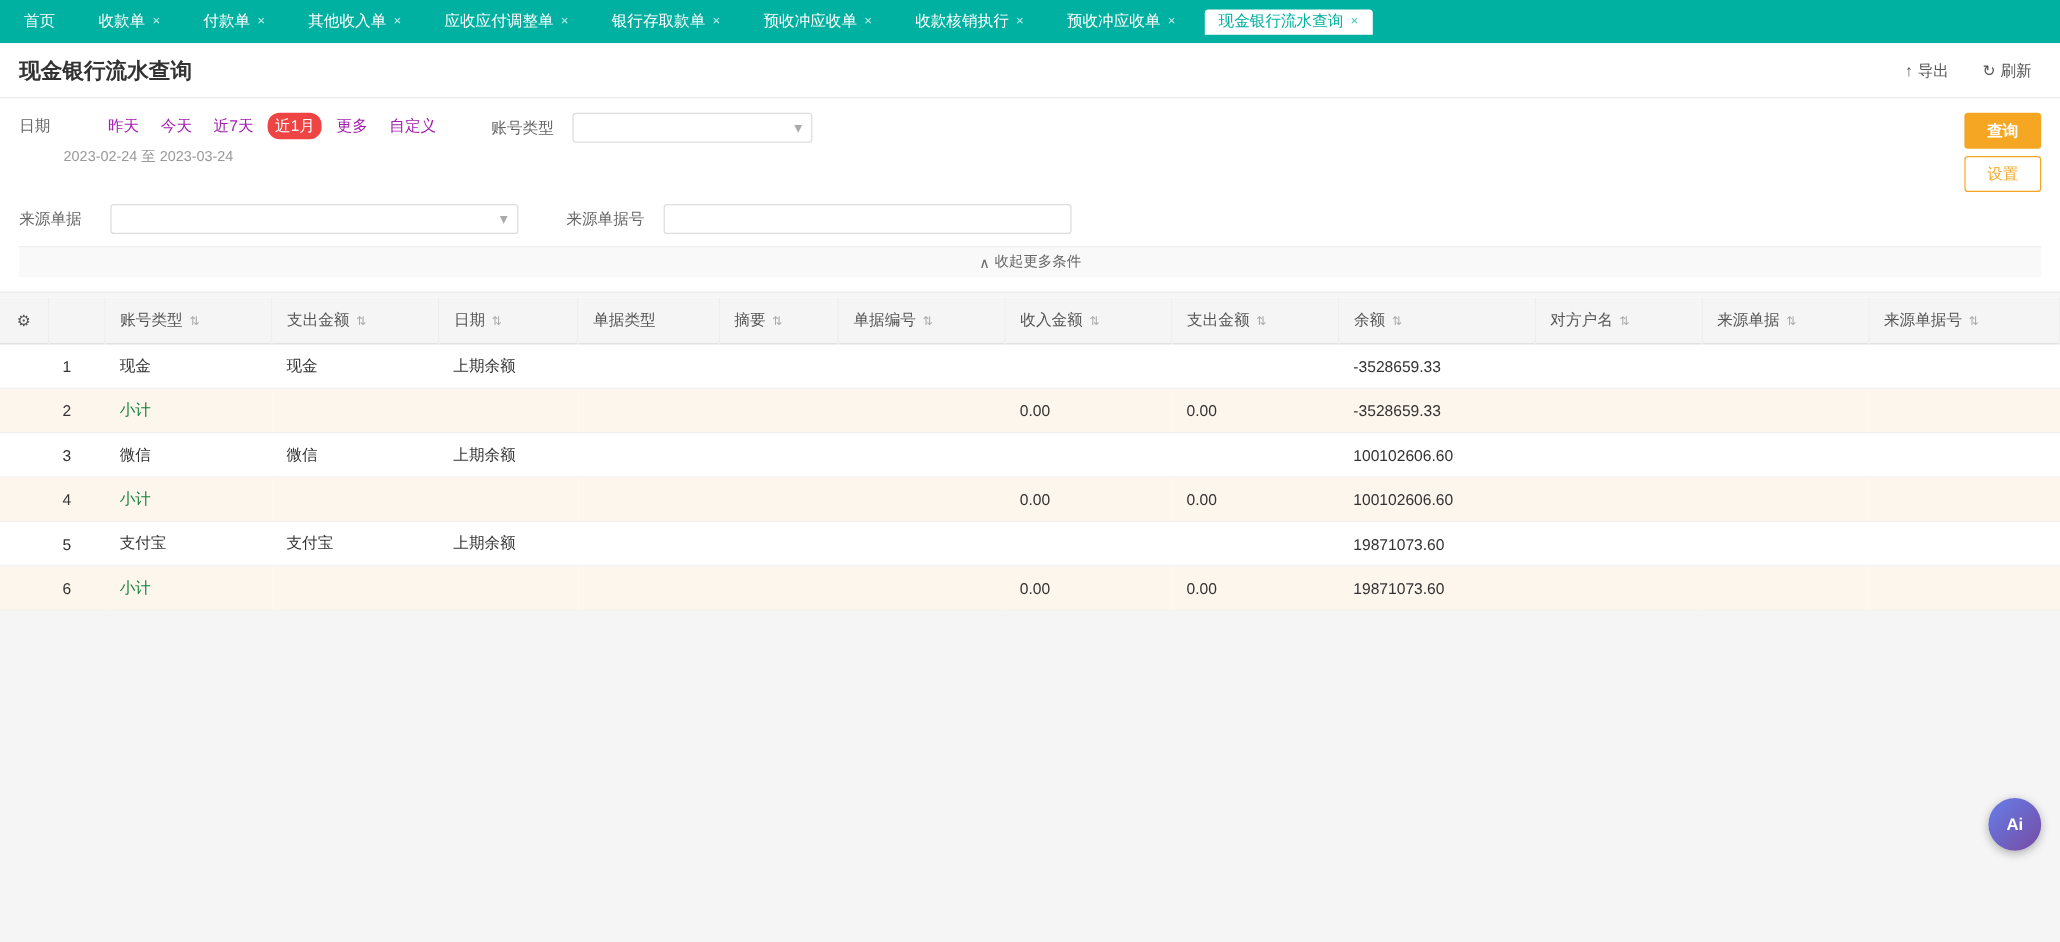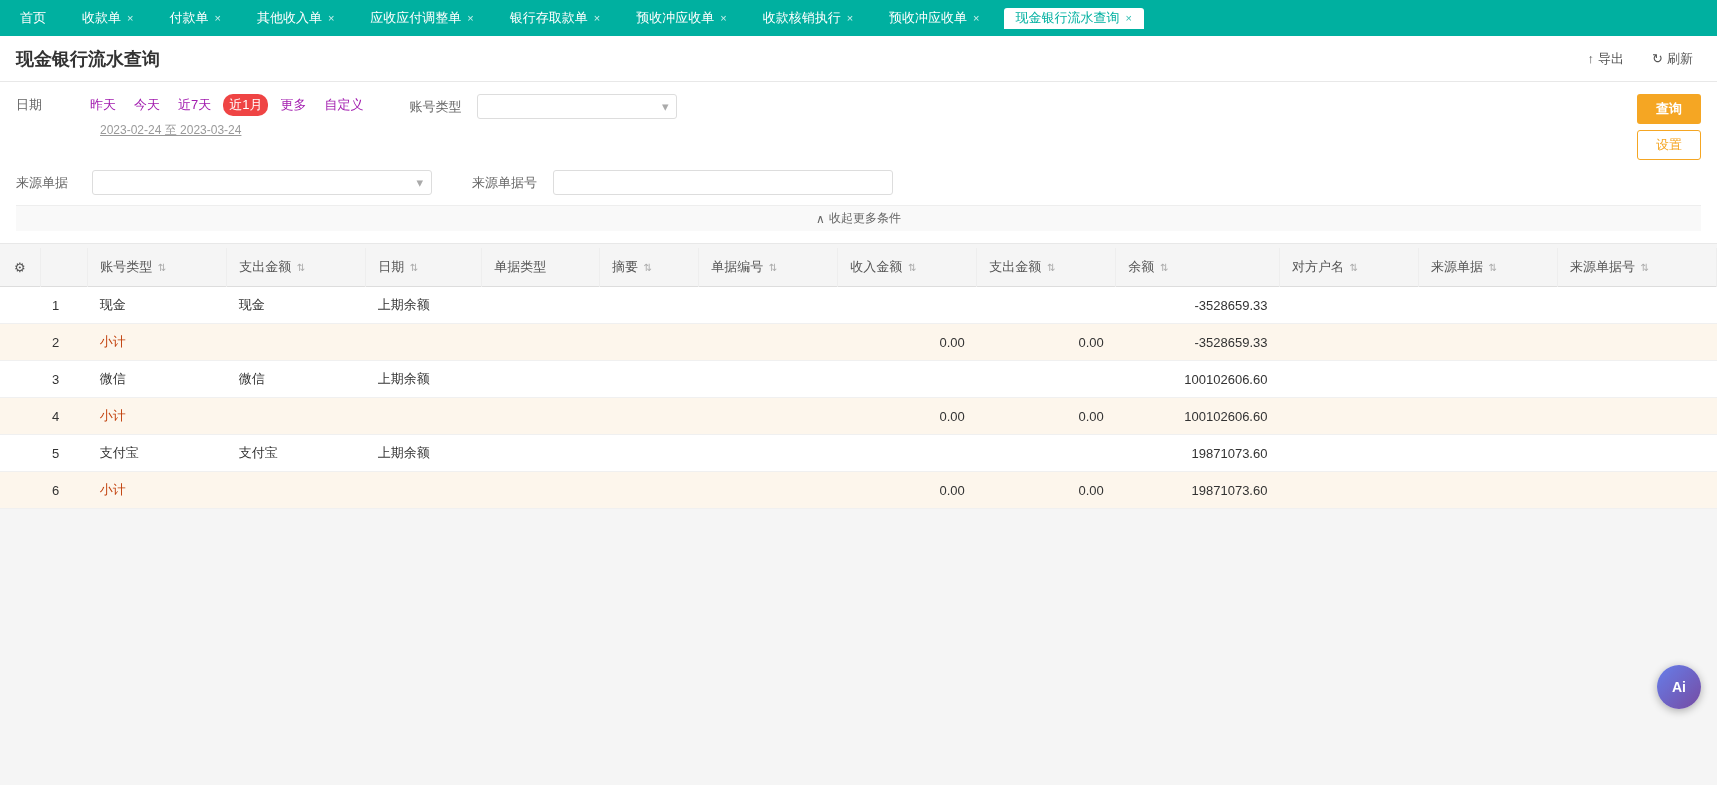--- a/index.html
+++ b/index.html
@@ -223,22 +223,22 @@
     }
     tbody td {
       padding: 9px 12px;
       color: #333;
       white-space: nowrap;
     }
     tbody td:first-child {
       text-align: center;
       color: #999;
     }
-    .td-orange { color: #c2410c; }
-    .td-right { text-align: right; }
+    .td-orange { color: #15803d; }
+    .td-right { }
 
     
     .ai-badge {
       position: fixed;
       right: 16px;
       bottom: 76px;
       background: linear-gradient(135deg, #667eea, #764ba2);
       color: #fff;
       border-radius: 50%;
       width: 44px;
@@ -341,21 +341,21 @@
         <span class="filter-label">日期</span>
         <div class="date-shortcuts">
           <span class="date-btn">昨天</span>
           <span class="date-btn">今天</span>
           <span class="date-btn">近7天</span>
           <span class="date-btn active">近1月</span>
           <span class="date-btn">更多</span>
           <span class="date-btn">自定义</span>
         </div>
       </div>
-      <div class="date-range" style="margin-left: 84px; text-decoration: underline;">2023-02-24 至 2023-03-24</div>
+      <div class="date-range" style="margin-left: 37px;">2023-02-24 至 2023-03-24</div>
     </div>
 
     <div class="filter-group">
       <div class="filter-group-row">
         <span class="filter-label">账号类型</span>
         <div class="filter-select" style="min-width: 200px;">
           <span style="color:#bbb;"></span>
           <span style="color:#aaa;">▾</span>
         </div>
       </div>

